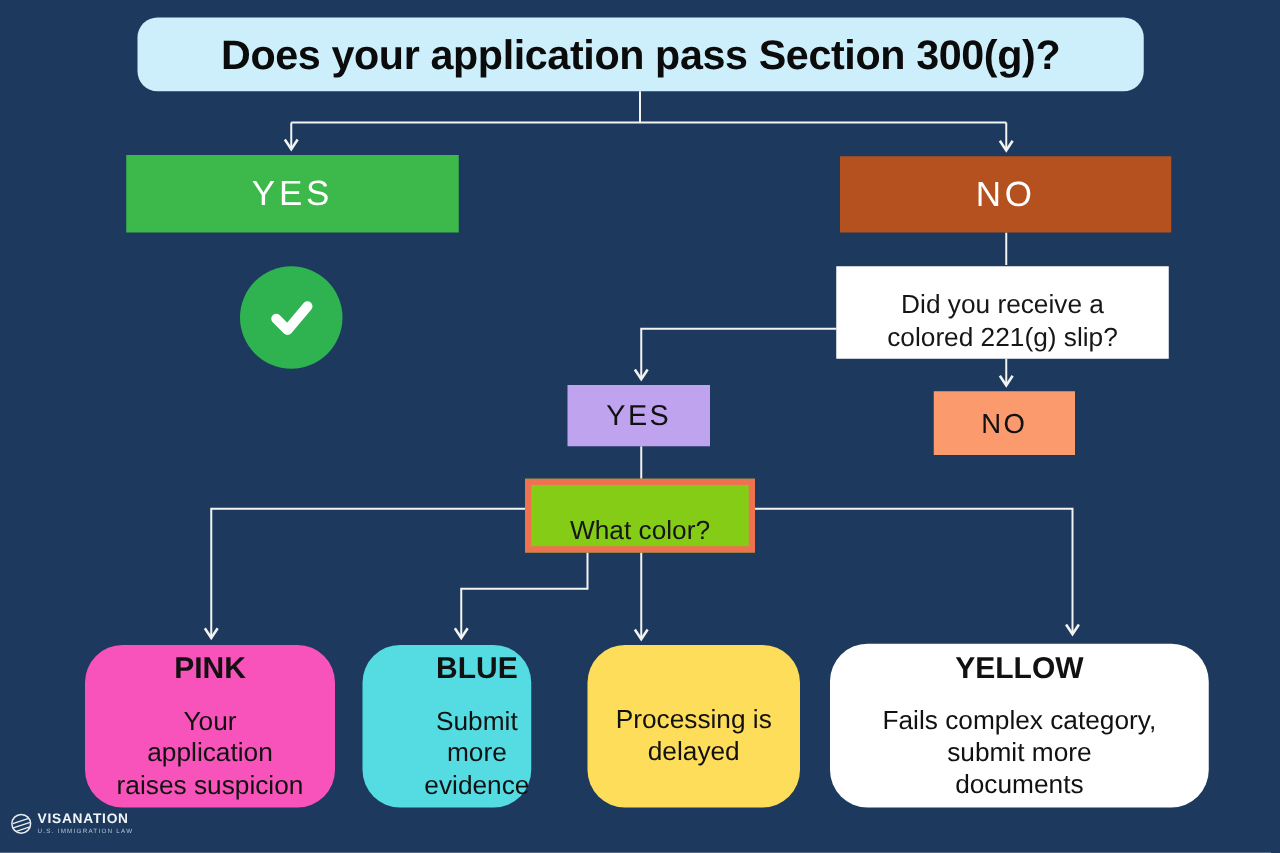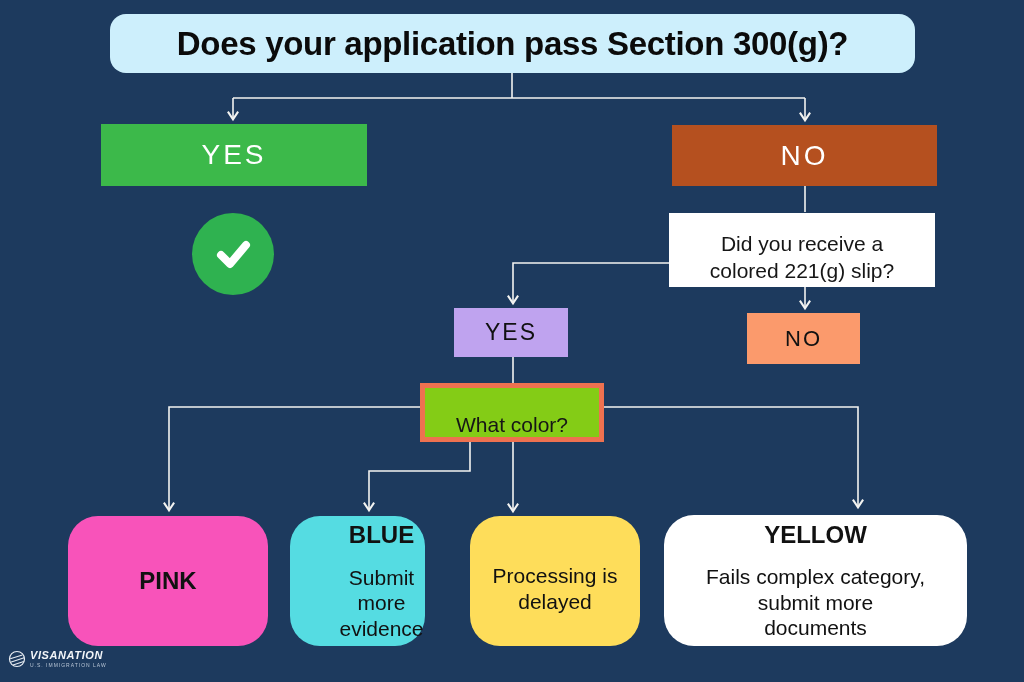--- a/index.html
+++ b/index.html
@@ -61,21 +61,21 @@
   .outcome .bd{font-size:21px;font-weight:500;}
   .pink-box{left:68px;width:200px;background:#f853ba;}
   .blue-box{left:290px;width:135px;background:#55dce2;padding-left:48px;}
   .yellow-box{left:470px;width:170px;background:#fedd5a;}
   .white-box{left:664px;top:515px;width:303px;height:131px;background:#ffffff;}
 
   .connectors{left:0;top:0;width:1024px;height:682px;}
 
   .logo{left:8px;top:650px;display:flex;align-items:center;gap:4px;}
   .logo-text .nm{
-    color:#f2f5f8;font-weight:bold;font-style:italic;
+    color:#f2f5f8;font-weight:bold;
     font-size:11px;letter-spacing:0.6px;line-height:1;
   }
   .logo-text .tg{
     color:#b9c6d6;font-size:5px;letter-spacing:1px;line-height:1;margin-top:2px;
   }
 </style>
 </head>
 <body>
 
 <div class="stage">
@@ -130,20 +130,23 @@
   <div class="abs flex-c slip-no">
     <span>NO</span>
   </div>
 
   <div class="abs flex-c color-q">
     <span>What color?</span>
   </div>
 
   <div class="abs flex-c col outcome pink-box">
     <div class="hd">PINK</div>
+    <div class="bd pre">Your
+application
+raises suspicion</div>
   </div>
   <div class="abs flex-c col outcome blue-box">
     <div class="hd">BLUE</div>
     <div class="bd pre">Submit
 more
 evidence</div>
   </div>
   <div class="abs flex-c col outcome yellow-box">
     <div class="bd pre">Processing is
 delayed</div>

